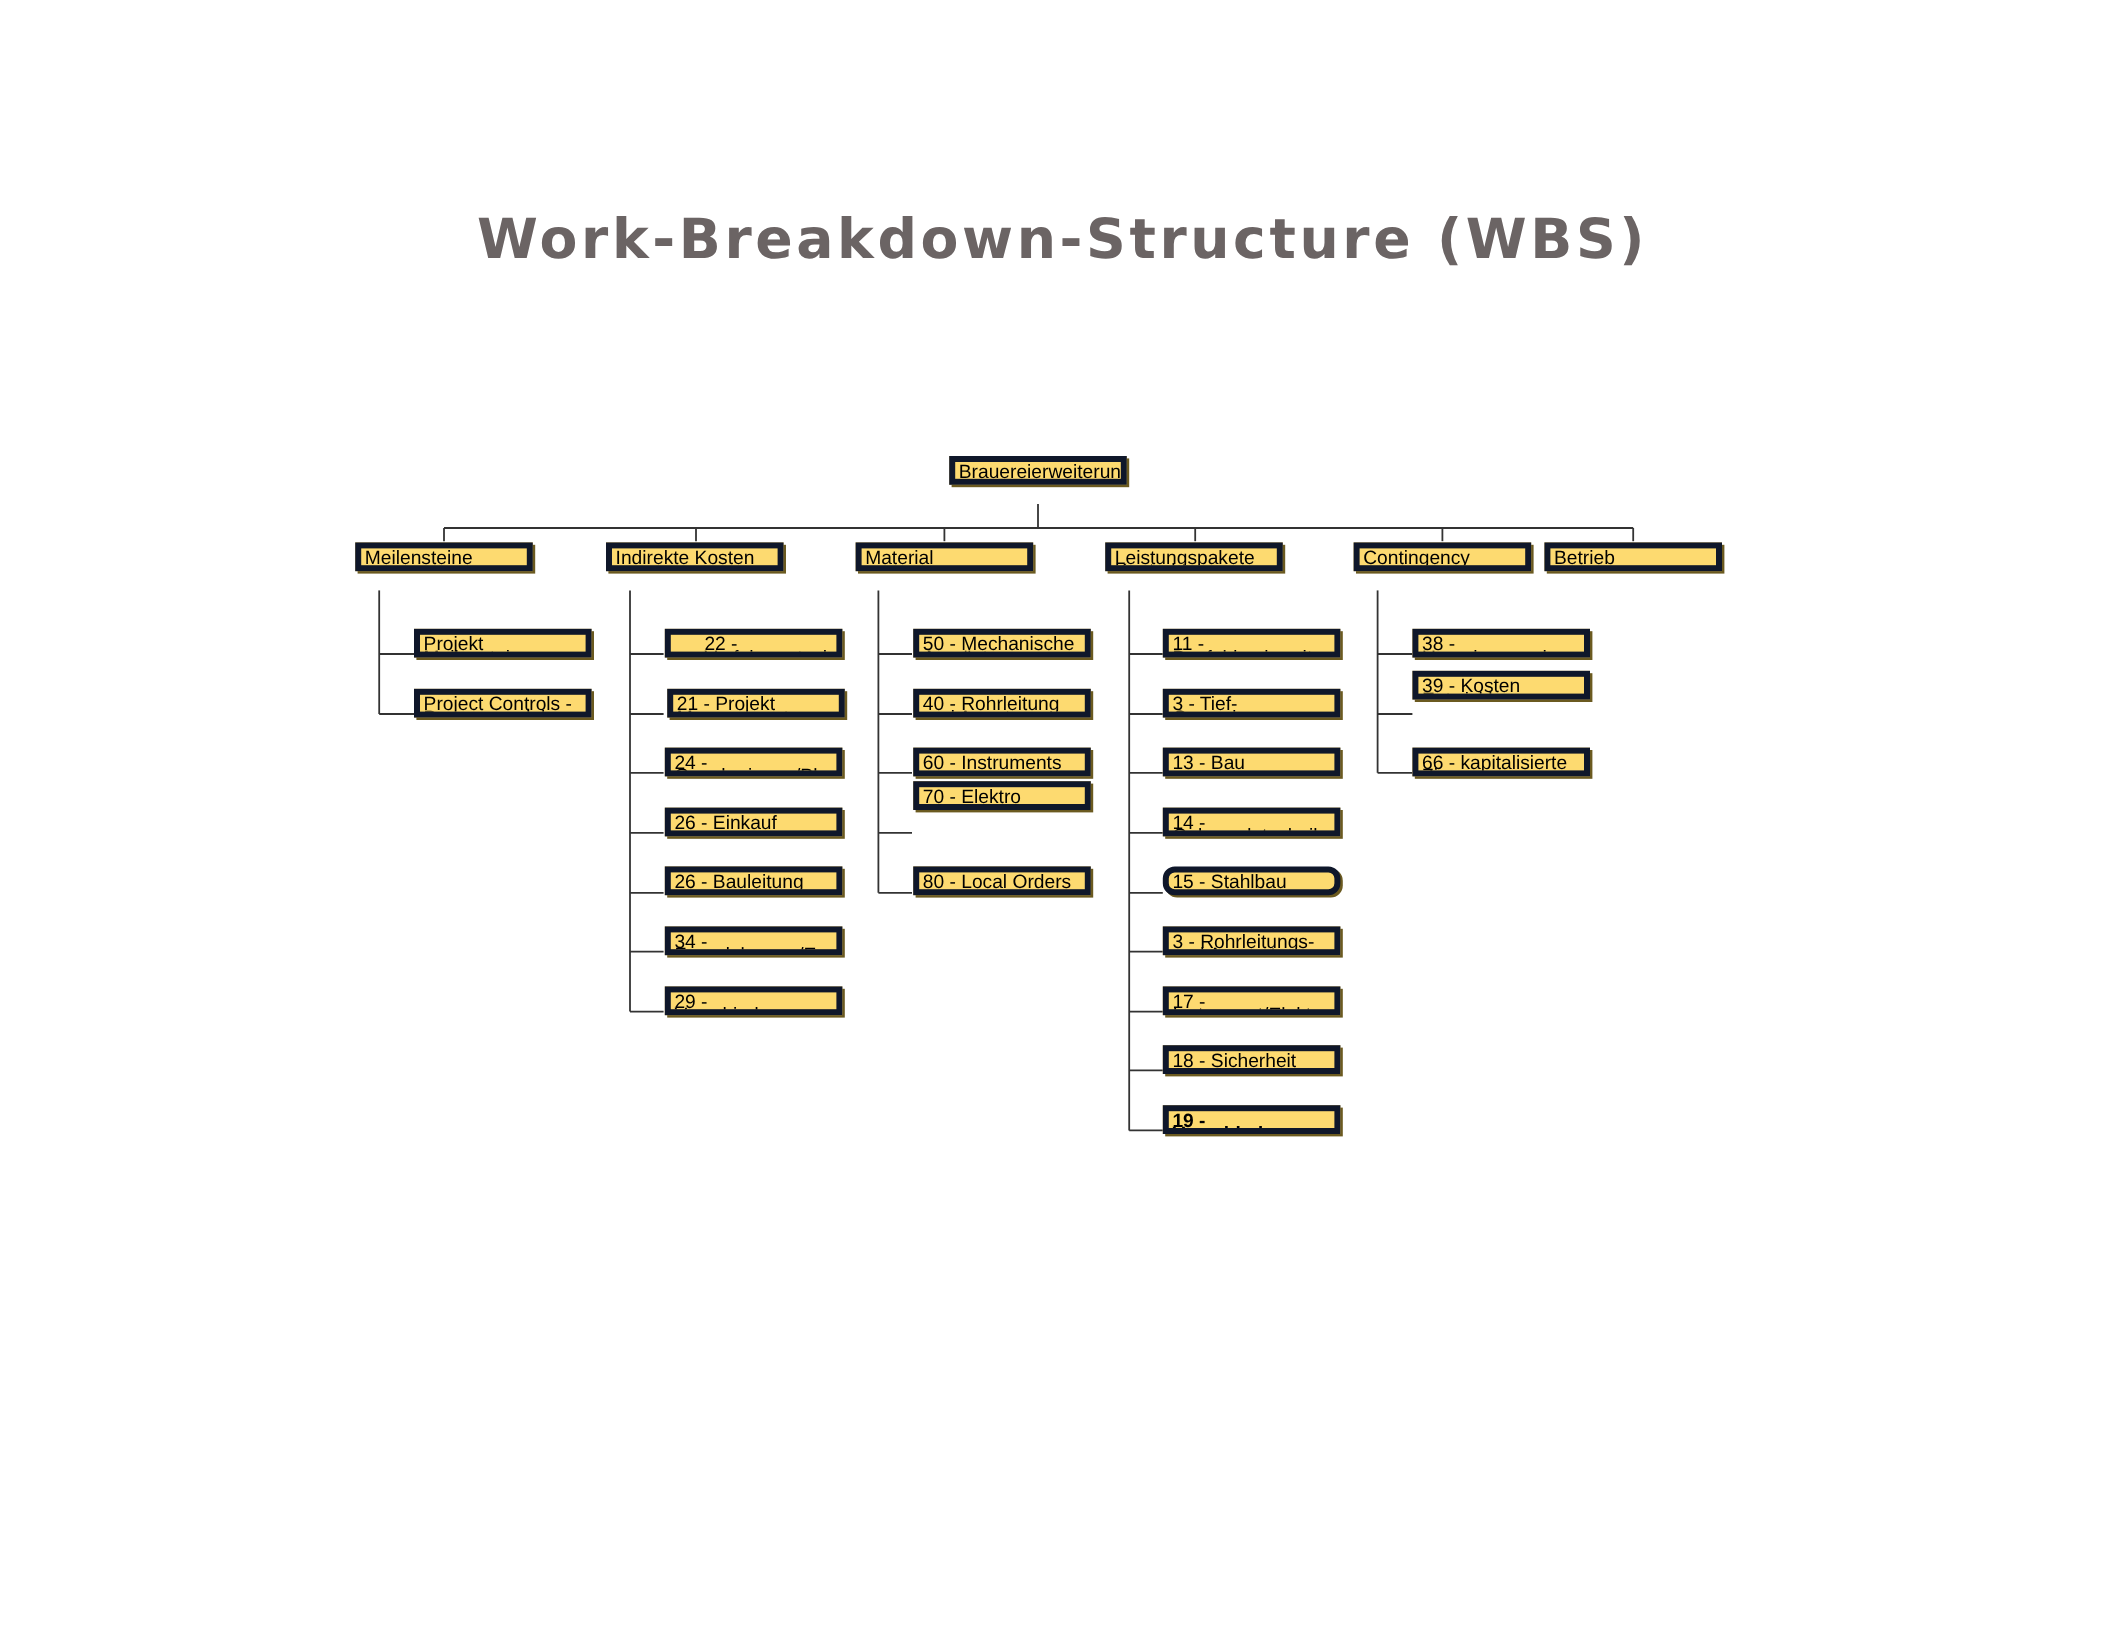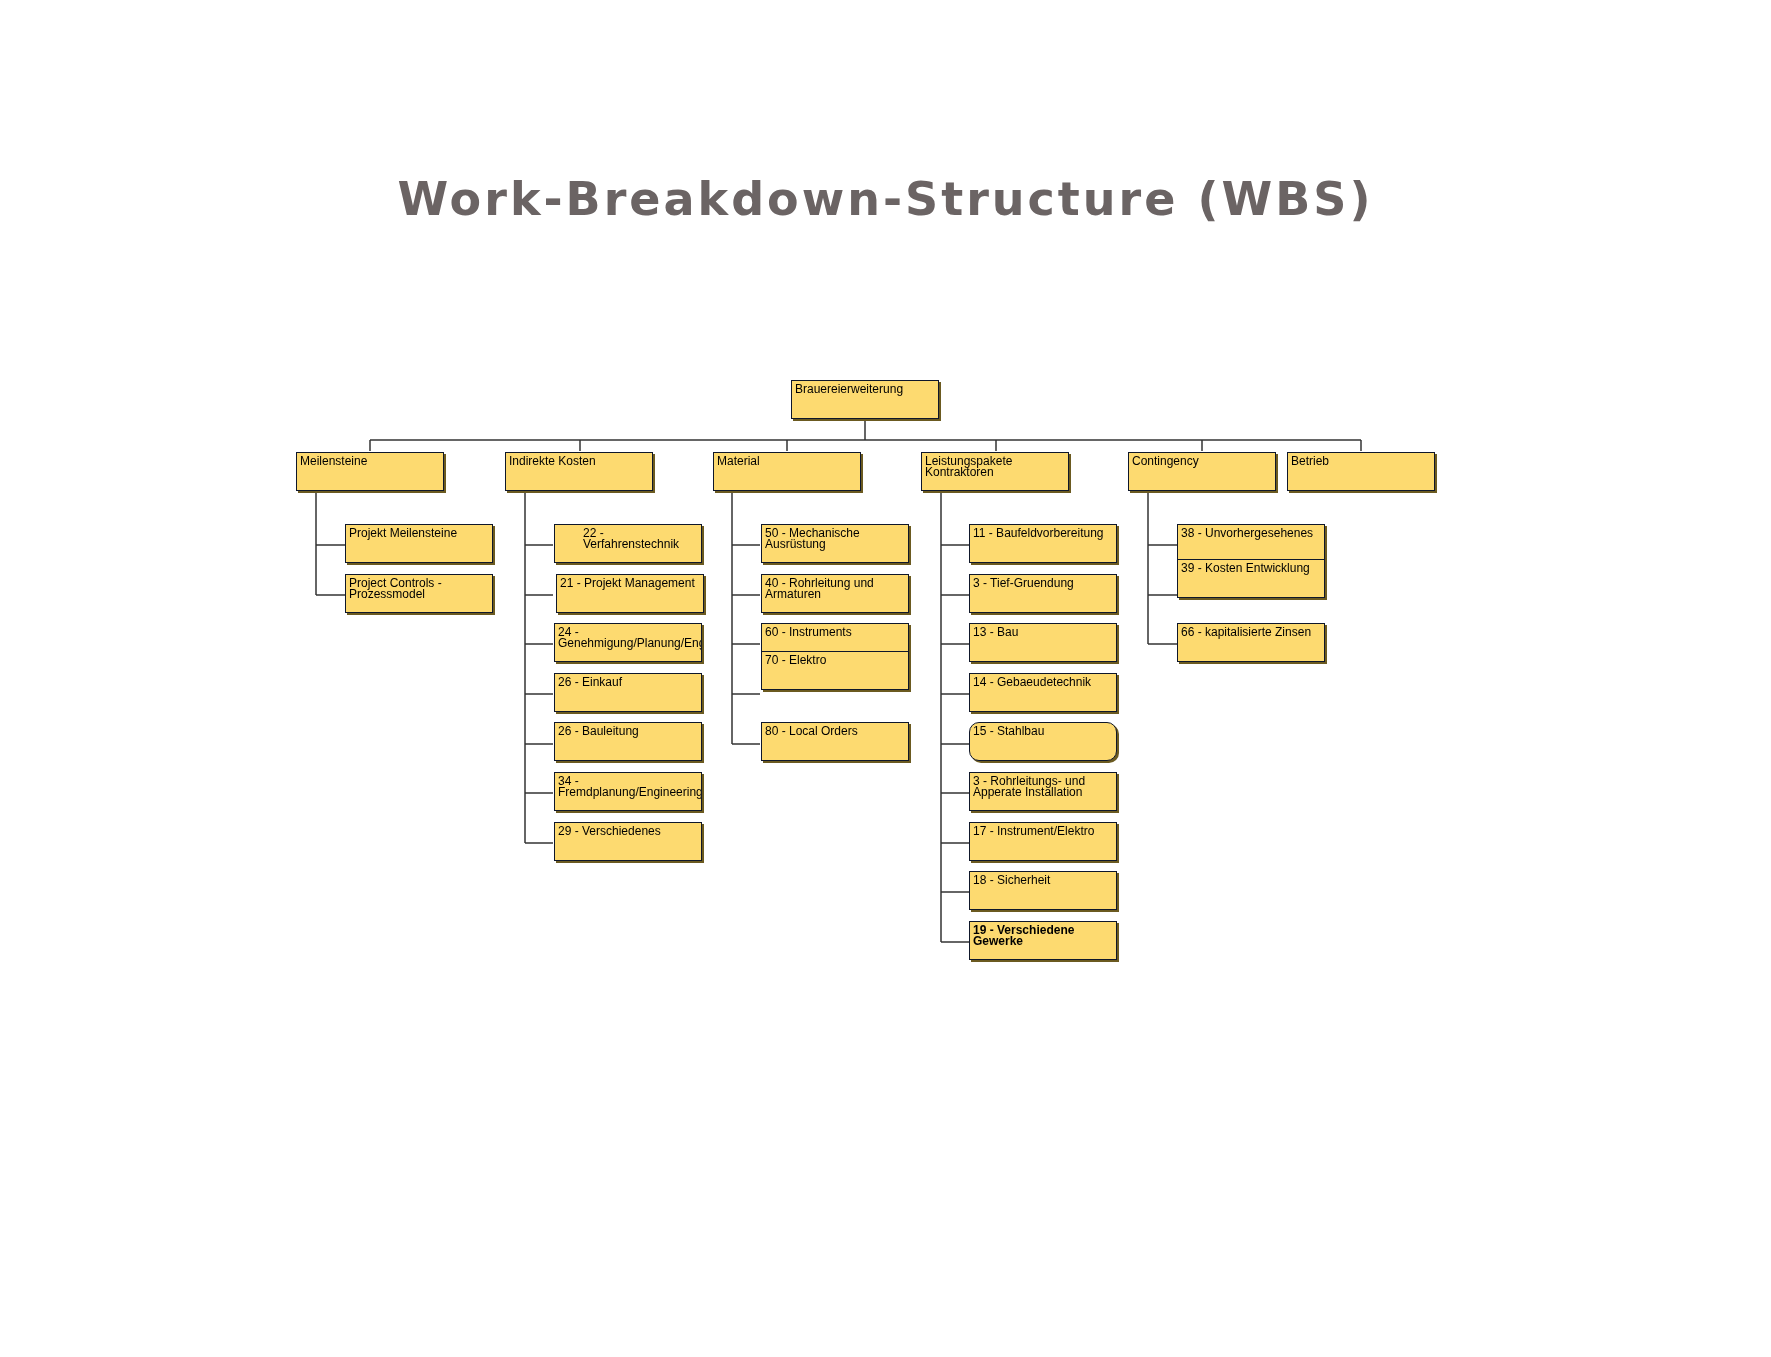--- a/index.html
+++ b/index.html
@@ -3,24 +3,24 @@
 <meta charset="utf-8">
 <style>
   html, body { margin:0; padding:0; background:#ffffff; }
   body { width:1771px; height:1357px; position:relative; overflow:hidden; font-family:"Liberation Sans", sans-serif; }
   .title {
     position:absolute; left:0; top:172px; width:1771px; text-align:center;
     font-family:"DejaVu Sans", sans-serif; font-weight:bold; font-size:46px;
     color:#6b6464; letter-spacing:3px;
   }
   .box {
-    position:absolute; width:148px; height:39px; box-sizing:border-box;
-    background:#fdda70; border:1px solid #0f172a;
+    position:absolute; width:148px; height:24px; box-sizing:border-box;
+    background:#fdda70; border:5px solid #0f172a;
     box-shadow:2px 2px 0 #6b5a20;
-    font-size:12px; line-height:11px; color:#000; padding:3px 3px; overflow:hidden;
+    font-size:16px; line-height:11px; color:#000; padding:3px 3px; overflow:hidden;
     white-space:normal;
   }
   svg.conn { position:absolute; left:0; top:0; }
 </style>
 </head>
 <body>
 
 <div class="title">Work-Breakdown-Structure (WBS)</div>
 
 <svg class="conn" width="1771" height="1357">

